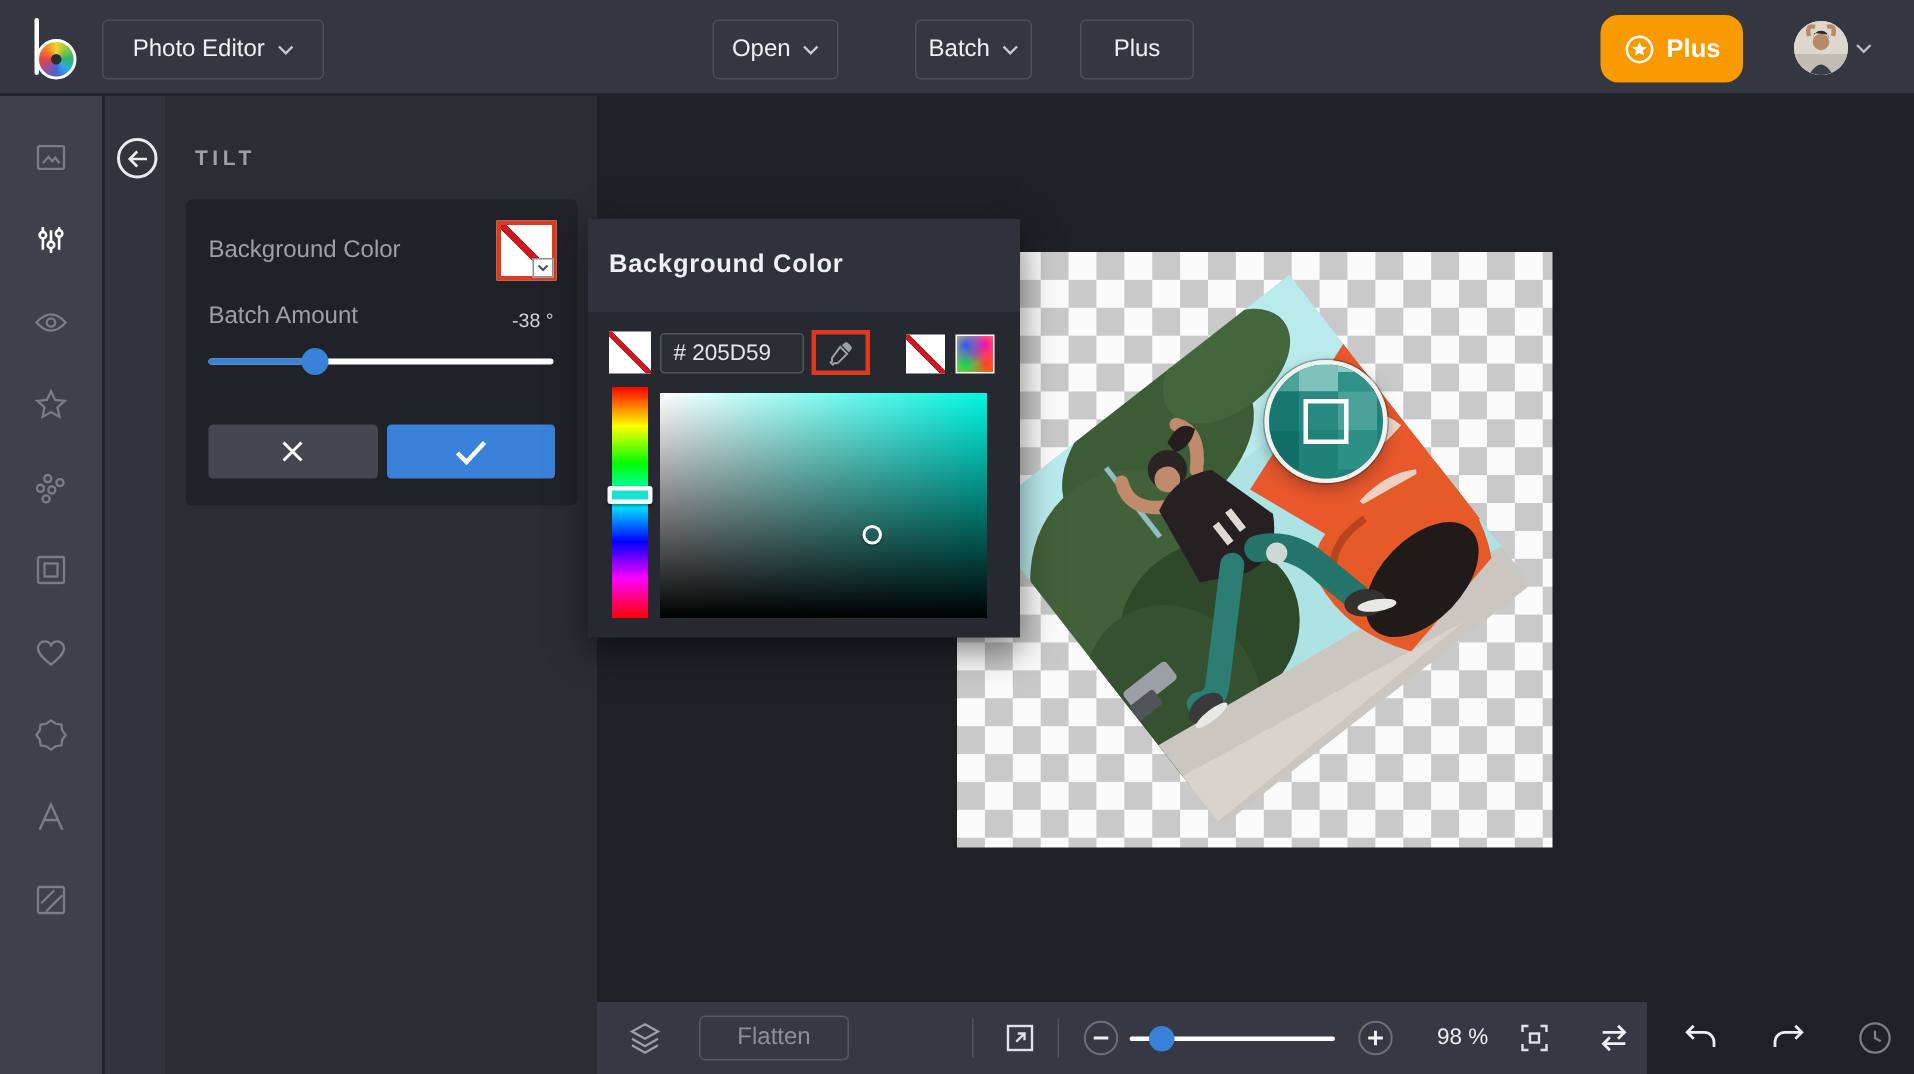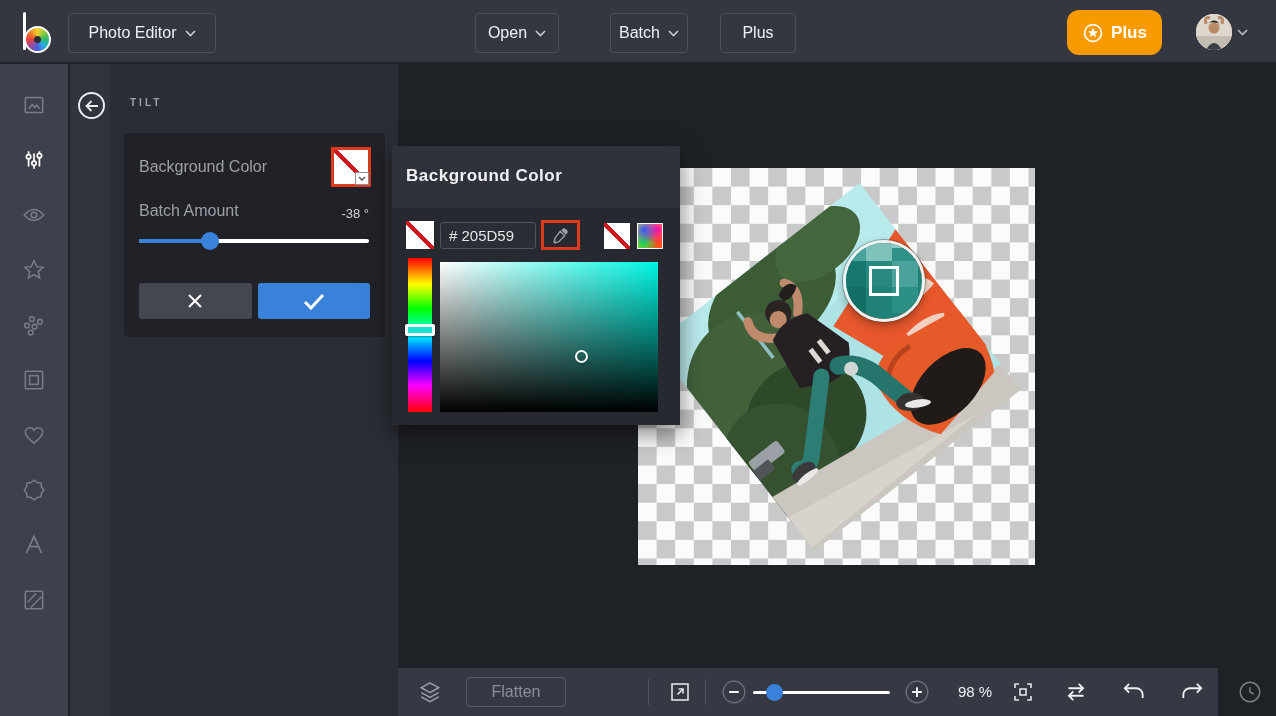--- a/index.html
+++ b/index.html
@@ -35,21 +35,21 @@
     align-items:center; justify-content:center; cursor:pointer; }
   .side-item svg { stroke:#787d87; }
   .side-item.active svg { stroke:#ffffff; }
   
   .panel { position:absolute; left:68px; top:64px; width:330px; height:652px;
     background:#2a2d34; border-left:2px solid #212329; z-index:10; }
   .panel-rail { position:absolute; left:0; top:0; width:40px; height:652px; background:#31343d; }
   .back-btn { position:absolute; left:8px; top:28px; width:27px; height:27px; border-radius:50%;
     border:2px solid #e9ebed; background:transparent; display:flex; align-items:center;
     justify-content:center; cursor:pointer; }
-  .panel-title { position:absolute; left:60px; top:33px; color:#9ca0a7; font-size:10px;
+  .panel-title { position:absolute; left:60px; top:33px; color:#9ca0a7; font-size:14px;
     letter-spacing:3px; font-weight:600; }
   .card { position:absolute; left:54px; top:69px; width:261px; height:204px;
     background:#202227; border-radius:4px; }
   .card-label { position:absolute; left:15px; color:#9ca0a7; font-size:16px; }
   .swatch-main { position:absolute; left:207px; top:14px; width:40px; height:40px;
     background:#fff linear-gradient(to top right, transparent 46%, #cf1720 46%, #cf1720 55%, transparent 55%);
     border:3px solid; cursor:pointer; }
   .swatch-main .dd { position:absolute; right:-1px; bottom:-1px; width:14px; height:13px;
     background:#fff; border:1px solid #8b8f95; display:flex; align-items:center; justify-content:center; }
   .tilt-value { position:absolute; right:16px; top:73px; color:#cfd2d6; font-size:13px; }
@@ -100,21 +100,21 @@
     background:conic-gradient(#c9c9c9 25%, #fbfbfb 0 50%, #c9c9c9 0 75%, #fbfbfb 0);
     background-size:37.2px 37.2px; }
   .photo { position:absolute; left:50%; top:50%; width:262px; height:262px;
     transform:translate(-50%,-50%) rotate(-38deg); overflow:hidden; cursor:crosshair; }
   .loupe { position:absolute; left:445px; top:176px; width:82px; height:82px; border-radius:50%;
     border:3px solid #eef2f1; overflow:hidden; cursor:crosshair;
     box-shadow:0 0 0 1px rgba(20,40,38,.35), 0 4px 10px rgba(0,0,0,.3); }
   .reticle { position:absolute; left:50%; top:50%; width:30px; height:30px; margin:-15px 0 0 -15px;
     border:3px solid #ffffff; }
   
-  .btoolbar { position:absolute; left:398px; top:668px; width:820px; height:48px;
+  .btoolbar { position:absolute; left:398px; top:668px; width:700px; height:48px;
     background:#363943; z-index:25; }
   .bt-icon { position:absolute; top:10px; width:28px; height:28px; display:flex;
     align-items:center; justify-content:center; cursor:pointer; background:none; border:none; }
   .bt-sep { position:absolute; top:11px; width:1px; height:26px; background:#50545c; }
   .flatten-btn { position:absolute; left:68px; top:9px; width:100px; height:30px;
     border:1px solid #555a63; border-radius:4px; background:transparent; color:#8b8f97;
     font-size:16px; cursor:pointer; font-family:"Liberation Sans",sans-serif; }
   .zoom-slider { position:absolute; left:355px; top:15px; width:137px; height:18px; cursor:pointer; }
   .zoom-slider .track { position:absolute; left:0; top:8px; width:100%; height:3px; background:#fff; border-radius:2px; }
   .zoom-slider .thumb { position:absolute; top:1px; width:17px; height:17px; border-radius:50%; margin-left:-8px; }

